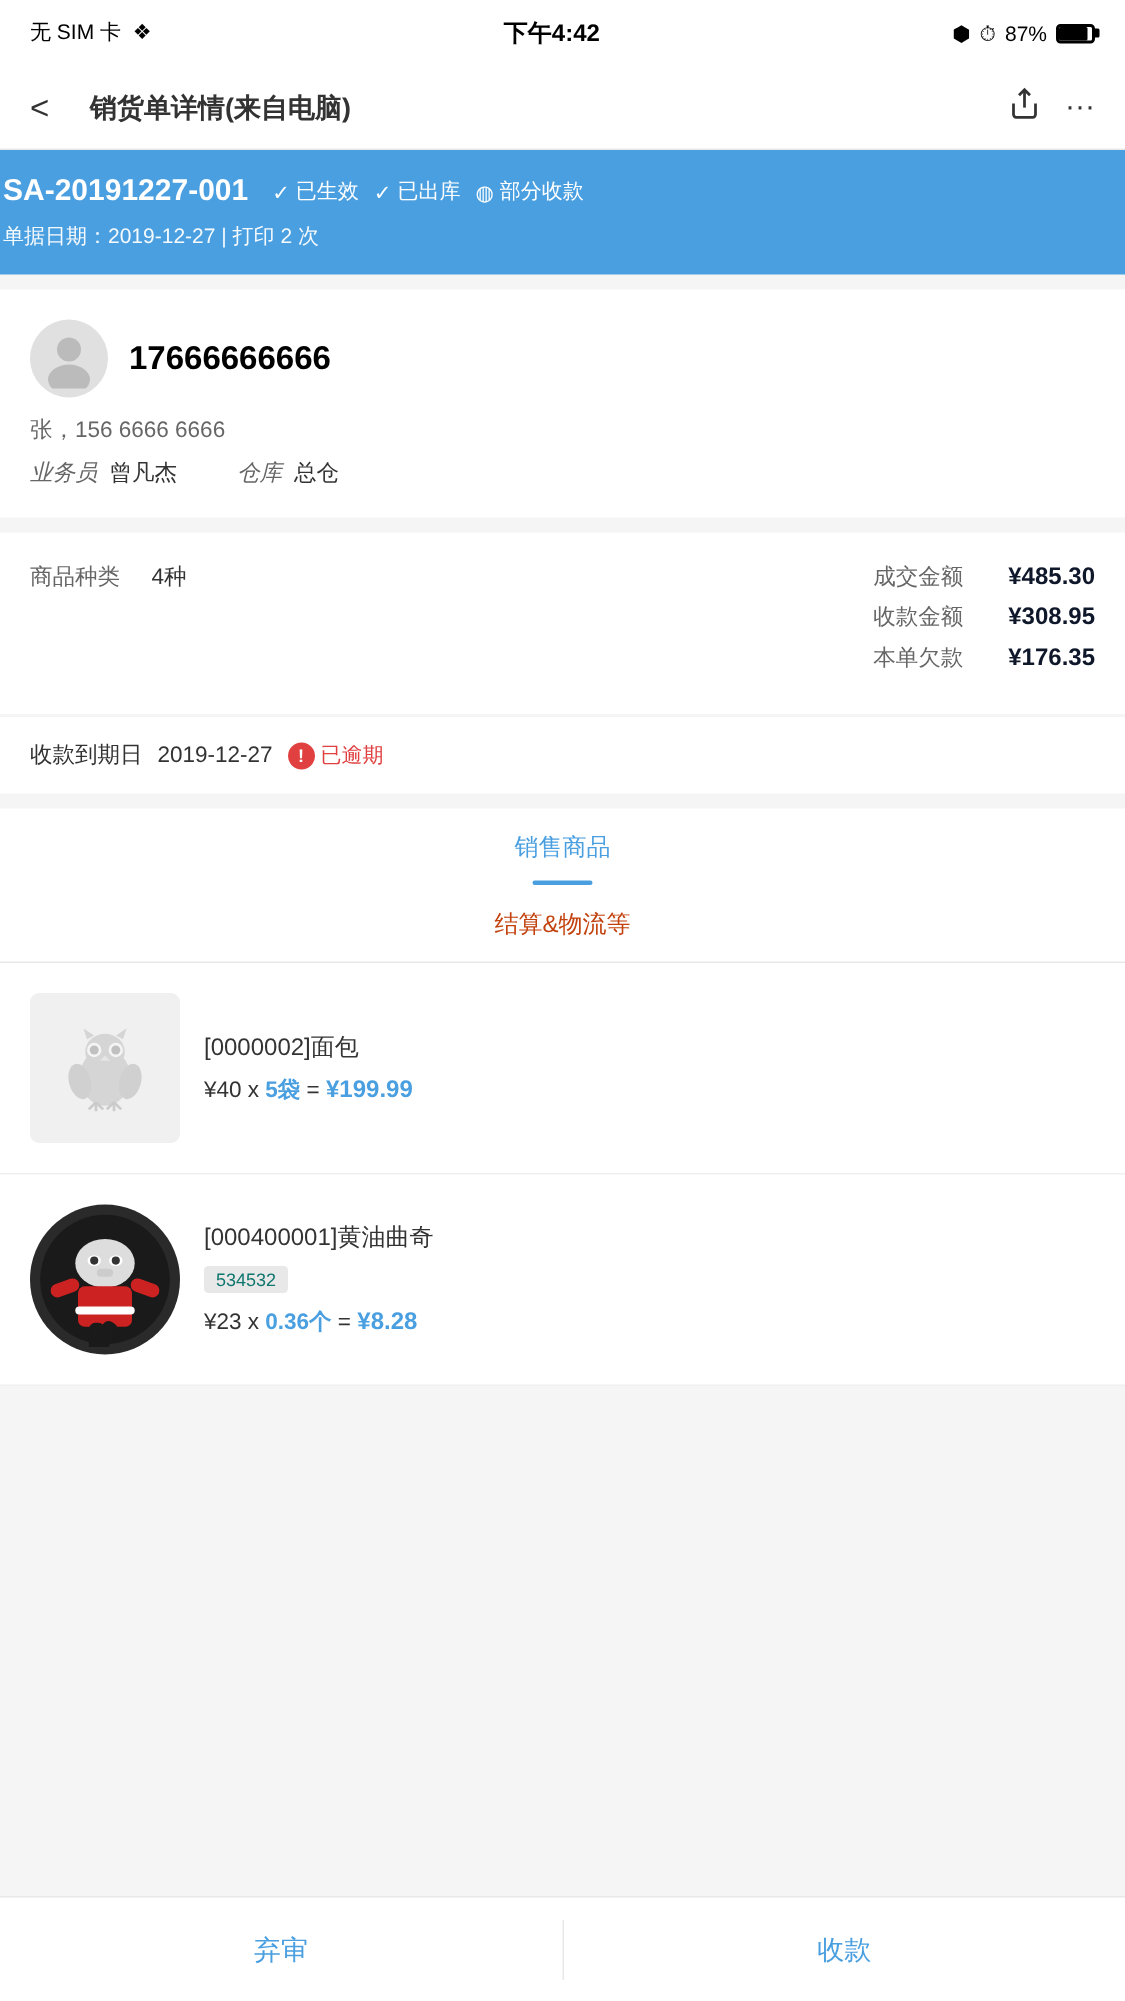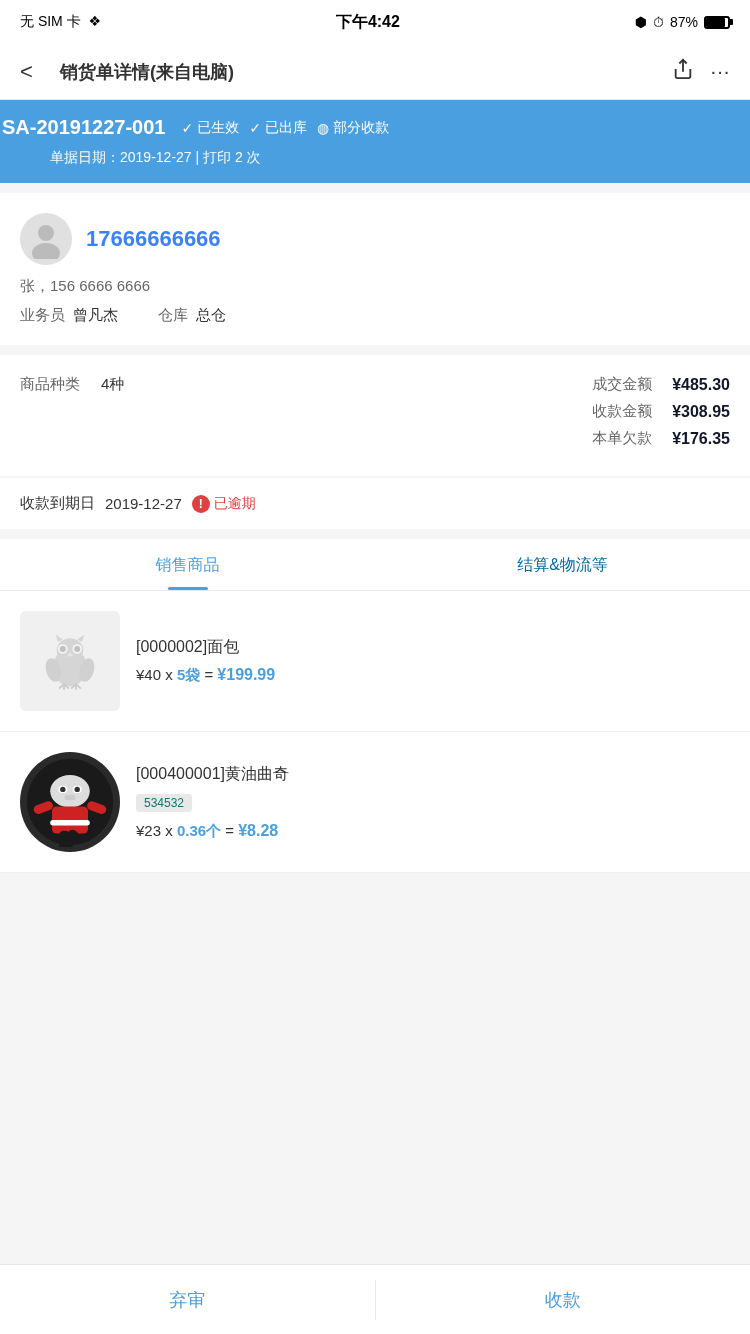--- a/index.html
+++ b/index.html
@@ -112,21 +112,20 @@
       align-items: center;
       gap: 4px;
       color: #fff;
       font-size: 14px;
     }
     .tag-icon { font-size: 14px; }
     .header-blue-date {
       font-size: 14px;
       color: #fff;
       opacity: 0.95;
-      margin-left: 48px;
     }
 
     
     .customer-section {
       background: #fff;
       padding: 20px;
       margin-top: 10px;
     }
     .customer-top {
       display: flex;
@@ -142,39 +141,39 @@
       display: flex;
       align-items: center;
       justify-content: center;
       font-size: 28px;
       color: #999;
       flex-shrink: 0;
     }
     .customer-name {
       font-size: 22px;
       font-weight: 600;
-      color: #3b82f6;
+      color: #000000;
     }
     .customer-info {
       font-size: 15px;
       color: #666;
       margin-bottom: 10px;
     }
     .customer-meta {
       display: flex;
       gap: 40px;
     }
     .meta-item {
       display: flex;
       align-items: center;
       gap: 8px;
       font-size: 15px;
       color: #666;
     }
-    .meta-label { color: #666; }
+    .meta-label { color: #666; font-style: italic; }
     .meta-value { color: #333; font-weight: 500; }
 
     
     .summary-section {
       background: #fff;
       padding: 20px;
       margin-top: 10px;
       display: flex;
       justify-content: space-between;
       align-items: flex-start;
@@ -189,21 +188,21 @@
     }
     .summary-label { color: #666; }
     .summary-value-black { color: #333; font-weight: 500; }
     .summary-right {}
     .amount-row {
       display: flex;
       justify-content: space-between;
       align-items: center;
       margin-bottom: 8px;
       font-size: 15px;
-      gap: 20px;
+      gap: 30px;
     }
     .amount-label { color: #666; }
     .amount-value { color: #0f172a; font-weight: 600; font-size: 16px; }
 
     
     .due-section {
       background: #fff;
       padding: 16px 20px;
       margin-top: 2px;
       display: flex;
@@ -234,29 +233,30 @@
     }
 
     
     .tabs-section {
       background: #fff;
       margin-top: 10px;
     }
     .tabs-header {
       display: flex;
       border-bottom: 1px solid #e8e8e8;
+      flex-direction: column;
     }
     .tab-item {
       flex: 1;
       text-align: center;
       padding: 16px 0 14px;
       font-size: 16px;
       cursor: pointer;
       position: relative;
-      color: #0369a1;
+      color: #c2410c;
     }
     .tab-item.active {
       color: #4a9fe0;
     }
     .tab-item.active::after {
       content: '';
       position: absolute;
       bottom: 0;
       left: 50%;
       transform: translateX(-50%);

